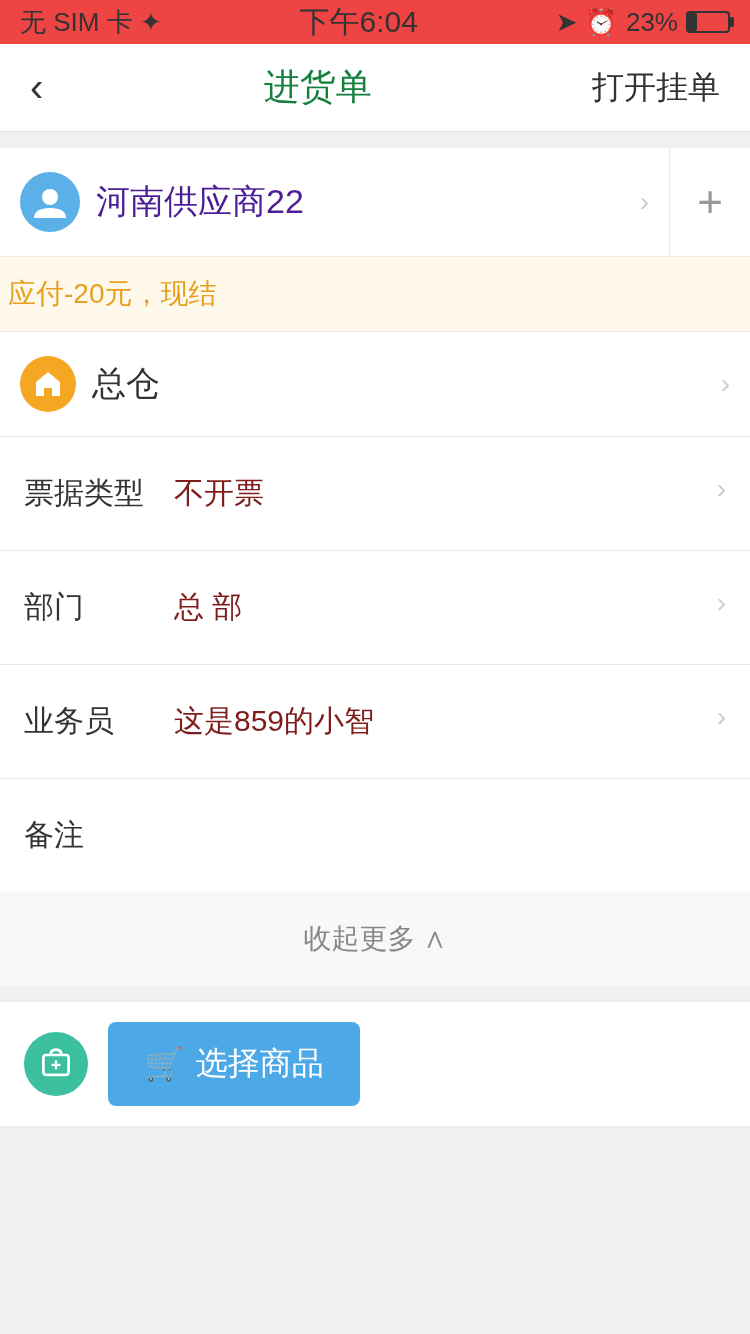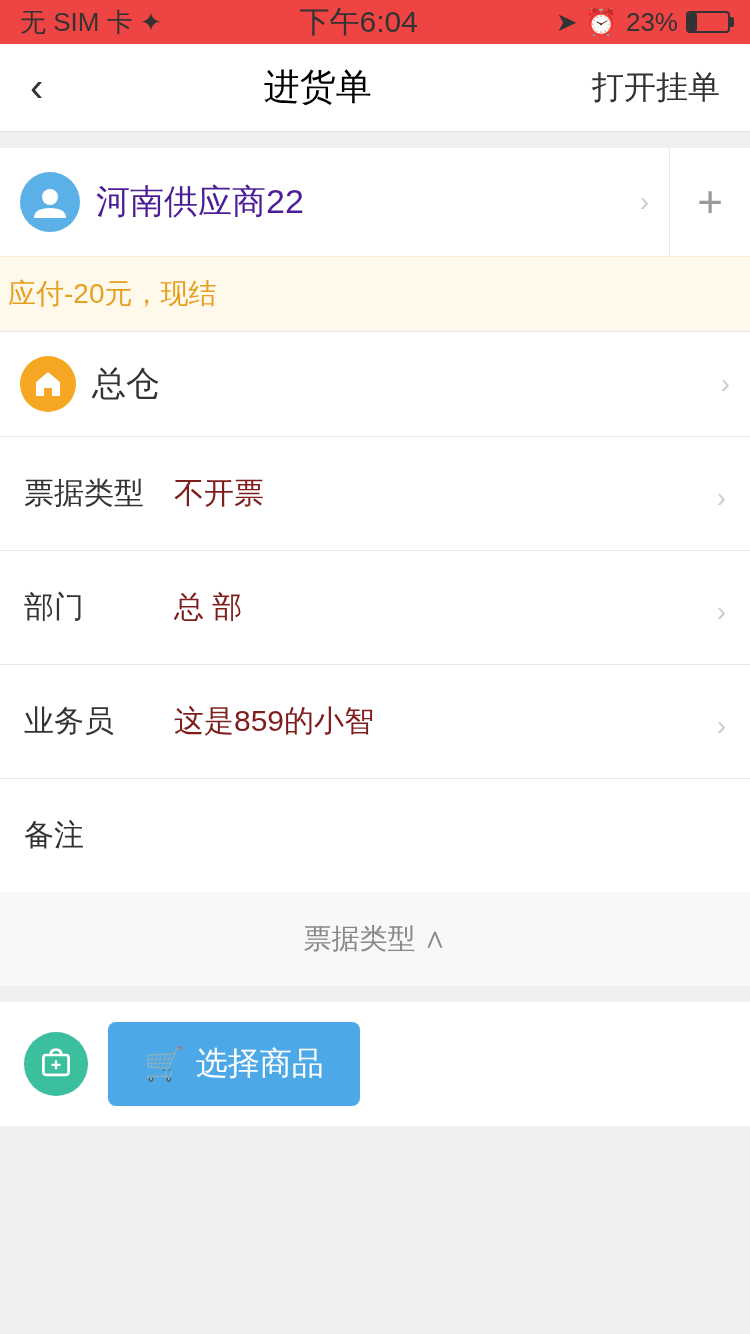--- a/index.html
+++ b/index.html
@@ -48,21 +48,21 @@
       width: 100%;
       height: 88px;
       background: #fff;
       display: flex;
       align-items: center;
       justify-content: space-between;
       padding: 0 30px;
       border-bottom: 1px solid #e0e0e0;
     }
     .nav-back { font-size: 40px; color: #333; cursor: pointer; }
-    .nav-title { font-size: 36px; font-weight: 500; color: #000000; }
+    .nav-title { font-size: 36px; font-weight: 500; color: #15803d; }
     .nav-action { font-size: 32px; color: #333; cursor: pointer; }
 
     
     .sep-line { width: 100%; height: 16px; background: #f0f0f0; }
     .thin-sep { width: 100%; height: 1px; background: #e8e8e8; }
 
     
     .supplier-section {
       background: #fff;
       display: flex;
@@ -120,21 +120,21 @@
       display: flex; align-items: center; justify-content: center;
       flex-shrink: 0;
     }
     .warehouse-icon svg { width: 32px; height: 32px; }
     .warehouse-name { flex: 1; font-size: 34px; color: #333; }
 
     
     .form-section { background: #fff; }
     .form-row {
       display: flex;
-      align-items: flex-end;
+      align-items: flex-start;
       padding: 36px 24px;
       gap: 20px;
     }
     .form-label {
       width: 130px;
       font-size: 30px;
       color: #333;
       flex-shrink: 0;
     }
     .form-value {
@@ -274,21 +274,21 @@
     <span class="form-value">这是859的小智</span>
     <span class="chevron-right">›</span>
   </div>
   <div class="thin-sep"></div>
 
   <div class="form-row">
     <span class="form-label">备注</span>
   </div>
 </div>
 
-<div class="collapse-row">票据类型 ∧</div>
+<div class="collapse-row">收起更多 ∧</div>
 
 <div class="bottom-bar">
   <div class="product-icon">
     <svg viewBox="0 0 40 40" fill="white" width="36" height="36">
       <rect x="6" y="10" width="28" height="22" rx="3" fill="none" stroke="white" stroke-width="3"></rect>
       <path d="M14 10 Q14 4 20 4 Q26 4 26 10" fill="none" stroke="white" stroke-width="3"></path>
       <line x1="20" y1="16" x2="20" y2="26" stroke="white" stroke-width="2.5"></line>
       <line x1="15" y1="21" x2="25" y2="21" stroke="white" stroke-width="2.5"></line>
     </svg>
   </div>

